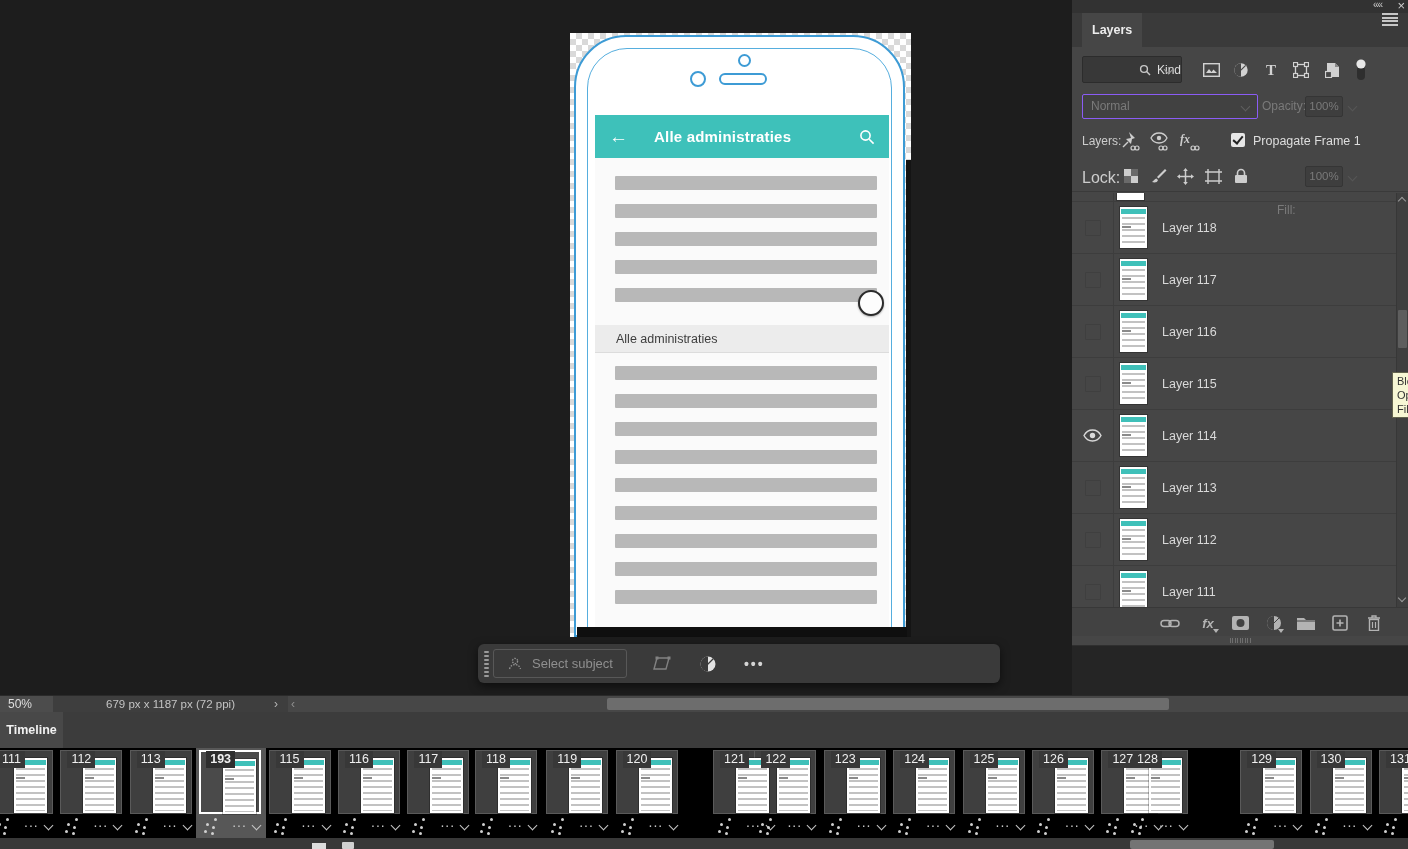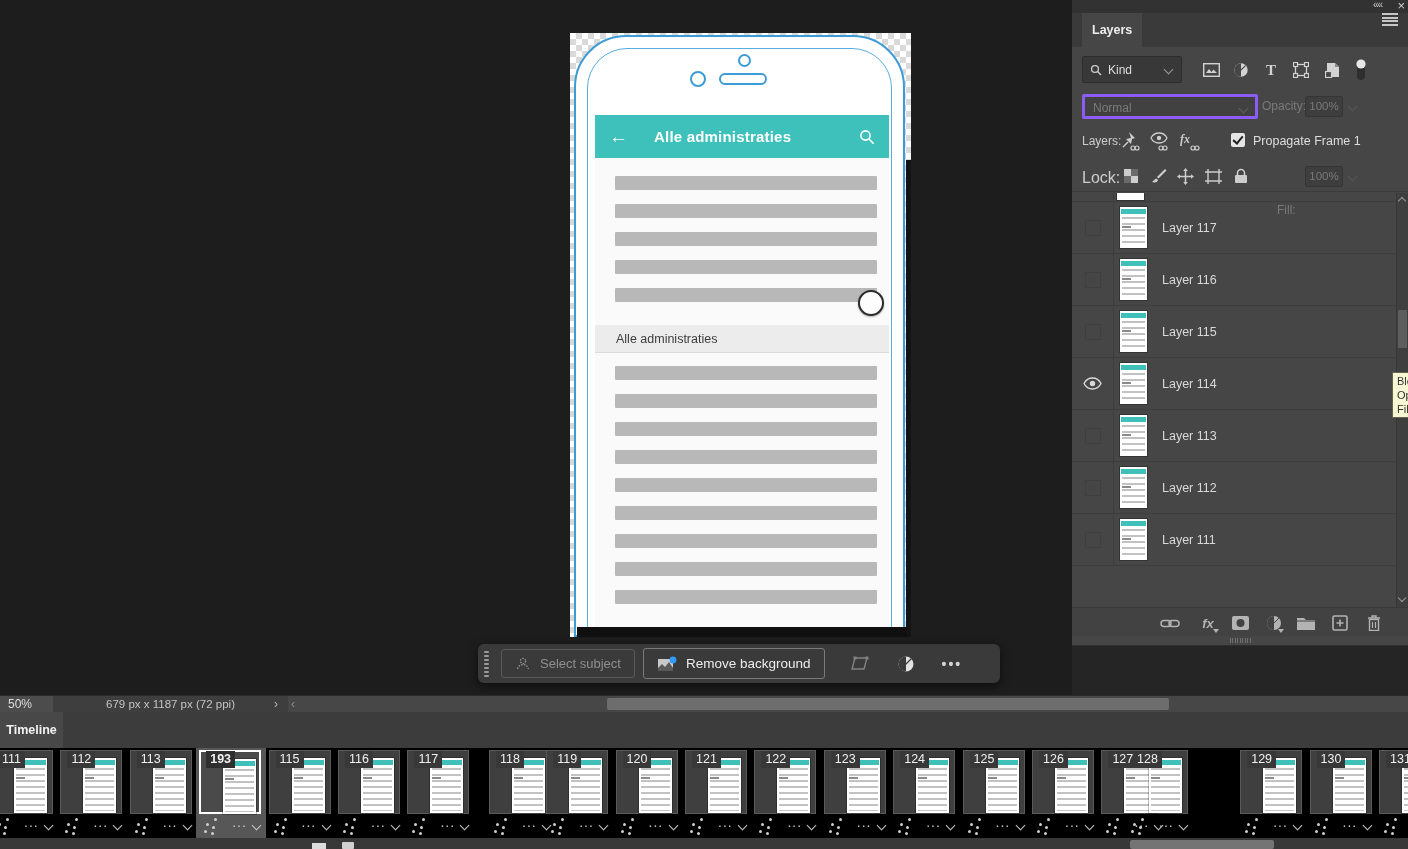--- a/index.html
+++ b/index.html
@@ -89,27 +89,27 @@
   .p-topstrip{position:absolute;left:0;top:0;width:336px;height:13px;background:#323232;color:#c9c9c9;}
   .p-collapse{position:absolute;right:26px;top:-1px;font-size:10px;letter-spacing:-1px;}
   .p-close{position:absolute;right:3px;top:-2px;font-size:13px;color:#cfcfcf;}
   .p-tabrow{position:absolute;left:0;top:13px;width:336px;height:34px;background:#3a3a3a;}
   .p-tab{position:absolute;left:10px;top:0;height:34px;padding:0 10px;background:#464646;color:#ededed;
     font-size:12.5px;font-weight:bold;line-height:34px;}
   .p-menu{position:absolute;right:10px;top:13px;width:16px;}
   .p-menu i{display:block;height:2px;background:#c6c6c6;margin-bottom:1.5px;}
   .filter-row{position:absolute;left:0;top:56px;width:336px;height:28px;}
   .kind-combo{position:absolute;left:10px;top:0;width:100px;height:27px;background:#383838;border:1px solid #2c2c2c;
-    border-radius:2px;box-sizing:border-box;display:flex;align-items:center;color:#ddd;}
+    border-radius:2px;box-sizing:border-box;display:flex;align-items:center;color:#ddd;justify-content:flex-end;}
   .kind-combo .lbl{margin-left:6px;font-size:12px;}
   .chev{width:6px;height:6px;border-right:1.5px solid #9a9a9a;border-bottom:1.5px solid #9a9a9a;transform:rotate(45deg);display:inline-block;}
   .kind-combo .chev{position:absolute;right:9px;top:9px;}
   .f-ic{position:absolute;top:4px;width:22px;height:20px;display:flex;align-items:center;justify-content:center;color:#d2d2d2;}
   .blend-row{position:absolute;left:0;top:94px;width:336px;height:26px;color:#7a7a7a;}
-  .blend-combo{position:absolute;left:10px;top:0;width:176px;height:25px;background:#414141;border:3px solid #8b5cf6;
+  .blend-combo{position:absolute;left:10px;top:0;width:176px;height:25px;background:#414141;border:1px solid #8b5cf6;
     border-radius:2px;box-sizing:border-box;line-height:23px;padding-left:8px;font-size:12px;}
   .blend-combo .chev{position:absolute;right:8px;top:8px;border-color:#5f5f5f;}
   .op-label{position:absolute;left:190px;top:5px;font-size:12px;}
   .val-box{position:absolute;top:2px;width:38px;height:21px;background:#3e3e3e;border:1px solid #353535;border-radius:2px;
     box-sizing:border-box;text-align:center;line-height:19px;font-size:11.5px;color:#7a7a7a;}
   .val-caret{position:absolute;top:9px;width:6px;height:6px;border-right:1.5px solid #565656;border-bottom:1.5px solid #565656;transform:rotate(45deg);}
   .unify-row{position:absolute;left:0;top:128px;width:336px;height:28px;color:#cdcdcd;}
   .u-label{position:absolute;left:10px;top:6px;font-size:12px;}
   .u-ic{position:absolute;top:2px;width:24px;height:24px;color:#cdcdcd;}
   .checkbox{position:absolute;left:159px;top:5px;width:14px;height:14px;background:#e6e6e6;border-radius:2px;}
@@ -197,38 +197,28 @@
   <div class="taskbar">
     <div class="grip">
         <i></i>
         <i></i>
         <i></i>
         <i></i>
         <i></i>
         <i></i>
         <i></i>
       </div>
-    <div class="tb-btn disabled" style="margin-left:12px;">
+    <div class="tb-btn disabled" style="margin-left:4px;">
       <span class="tb-icon">
         <svg width="16" height="15" viewBox="0 0 16 15">
             <circle cx="8" cy="5" r="2.6" fill="none" stroke="#8f8f8f" stroke-width="1.3" stroke-dasharray="1.6 1.2"></circle>
             <path d="M2.5 13c1-3.2 3-4.4 5.5-4.4s4.5 1.2 5.5 4.4" fill="none" stroke="#8f8f8f" stroke-width="1.3" stroke-dasharray="1.6 1.2"></path>
           </svg>
       </span>
       <span>Select subject</span>
-    </div>
-    <div class="tb-btn primary">
-      <span class="tb-icon">
-        <svg width="20" height="16" viewBox="0 0 20 16">
-            <rect x="1" y="3" width="15" height="12" fill="#c9c9c9"></rect>
-            <path d="M1 12l4-4 3 3 4-5 4 6v3H1z" fill="#5a5a5a"></path>
-            <circle cx="16" cy="4" r="3.4" fill="#2f9bff"></circle>
-          </svg>
-      </span>
-      <span>Remove background</span>
     </div>
     <span class="tb-icon" style="margin-left:26px;">
       <svg width="19" height="17" viewBox="0 0 19 17">
           <path d="M4 3h12l-3 11H1z" fill="none" stroke="#828282" stroke-width="1.4"></path>
           <rect x="2.5" y="1.5" width="3" height="3" fill="#828282"></rect>
           <rect x="14.5" y="1.5" width="3" height="3" fill="#828282"></rect>
         </svg>
     </span>
     <span class="tb-icon" style="margin-left:27px;">
       <svg width="18" height="18" viewBox="0 0 18 18">
@@ -386,21 +376,21 @@
         <i style="left:11px;top:0"></i>
           <i style="left:3px;top:5px"></i>
           <i style="left:9px;top:8px"></i>
           <i style="left:1px;top:12px"></i>
           <i style="left:8px;top:14px"></i>
       </div>
       <span class="f-delay">...</span>
       <span class="f-caret"></span>
     </div>
 
-    <div class="frame" style="left: 486px; text-decoration: underline;">
+    <div class="frame" style="left: 472px; text-decoration: underline;">
       <div class="f-well">
         <div class="f-page mini-page">
           <span class="mp-teal"></span>
             <span class="mp-lines"></span>
             <span class="mp-dash"></span>
         </div>
       </div>
       <div class="f-badge">118</div>
       <div class="f-dots">
         <i style="left:11px;top:0"></i>
@@ -446,21 +436,21 @@
         <i style="left:11px;top:0"></i>
           <i style="left:3px;top:5px"></i>
           <i style="left:9px;top:8px"></i>
           <i style="left:1px;top:12px"></i>
           <i style="left:8px;top:14px"></i>
       </div>
       <span class="f-delay">...</span>
       <span class="f-caret"></span>
     </div>
 
-    <div class="frame" style="left: 682px;">
+    <div class="frame" style="left: 710px;">
       <div class="f-well">
         <div class="f-page mini-page">
           <span class="mp-teal"></span>
             <span class="mp-lines"></span>
             <span class="mp-dash"></span>
         </div>
       </div>
       <div class="f-badge">121</div>
       <div class="f-dots">
         <i style="left:11px;top:0"></i>
@@ -816,20 +806,31 @@
       <div class="val-box" style="left:233px;top:4px">100%</div>
       <span class="val-caret" style="left:277px;top:11px"></span>
     </div>
 
     <div class="layer-list" id="layer-list">
       <div class="sliver-row">
         <span class="sl-eye"></span>
         <span class="sl-thumb"></span>
       </div>
 
+    <div class="layer-row">
+      <div class="eye-cell">
+            <span class="eye-empty"></span>
+          </div>
+      <div class="layer-thumb mini-page">
+        <span class="mp-teal"></span>
+            <span class="mp-lines"></span>
+            <span class="mp-dash"></span>
+      </div>
+      <span class="layer-name">Layer 118</span>
+    </div>
 
     <div class="layer-row">
       <div class="eye-cell">
             <span class="eye-empty"></span>
           </div>
       <div class="layer-thumb mini-page">
         <span class="mp-teal"></span>
             <span class="mp-lines"></span>
             <span class="mp-dash"></span>
       </div>

